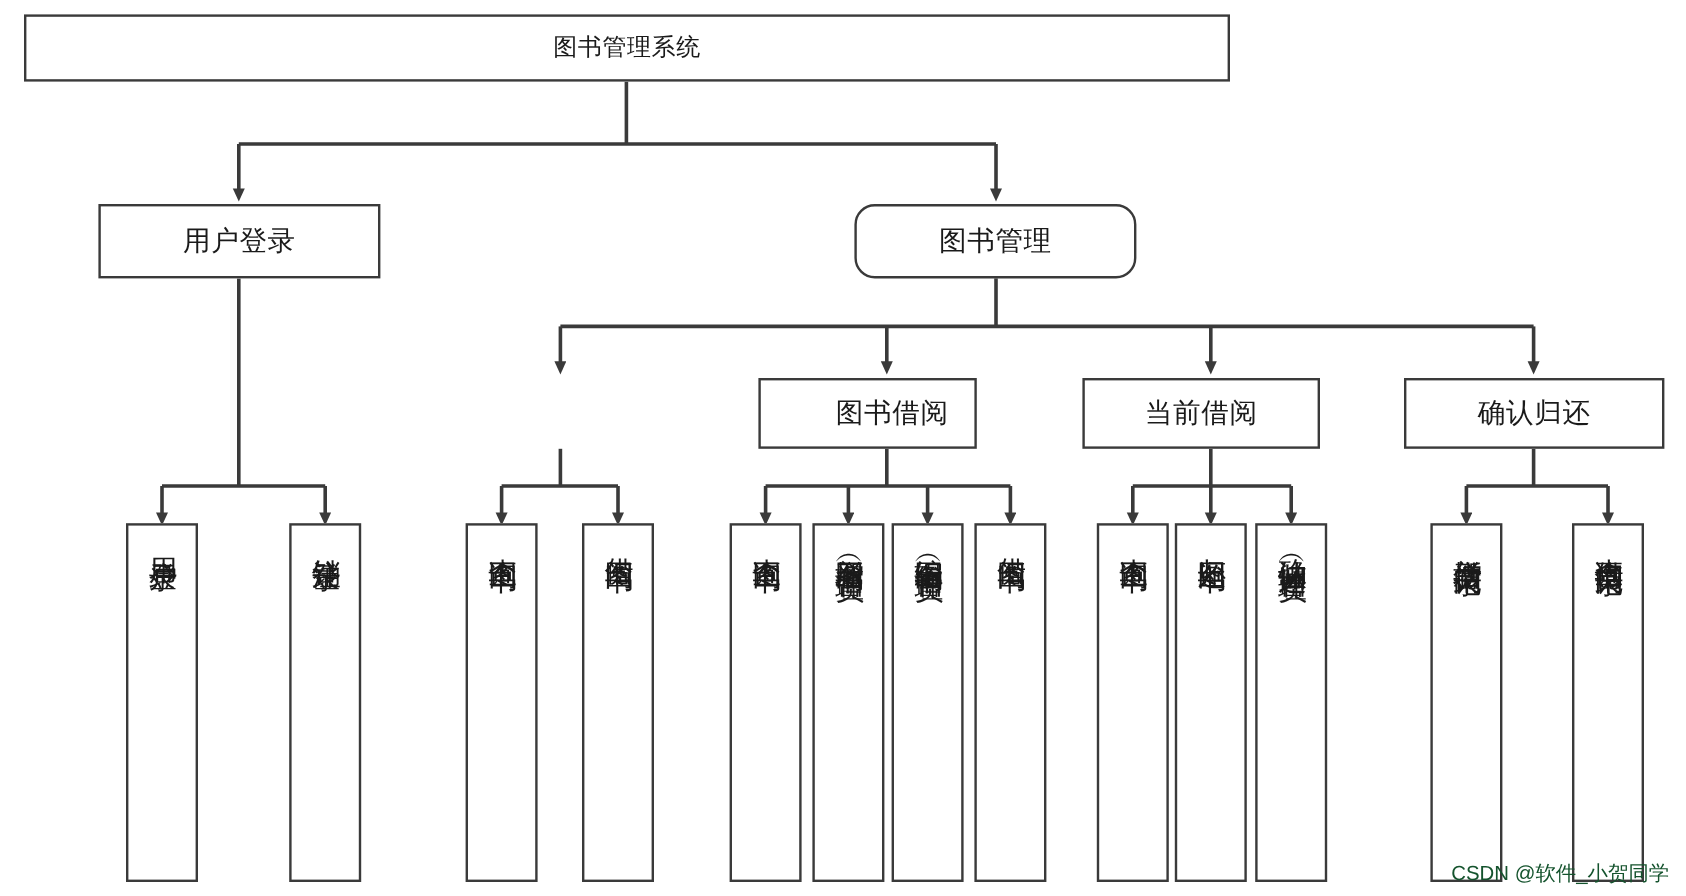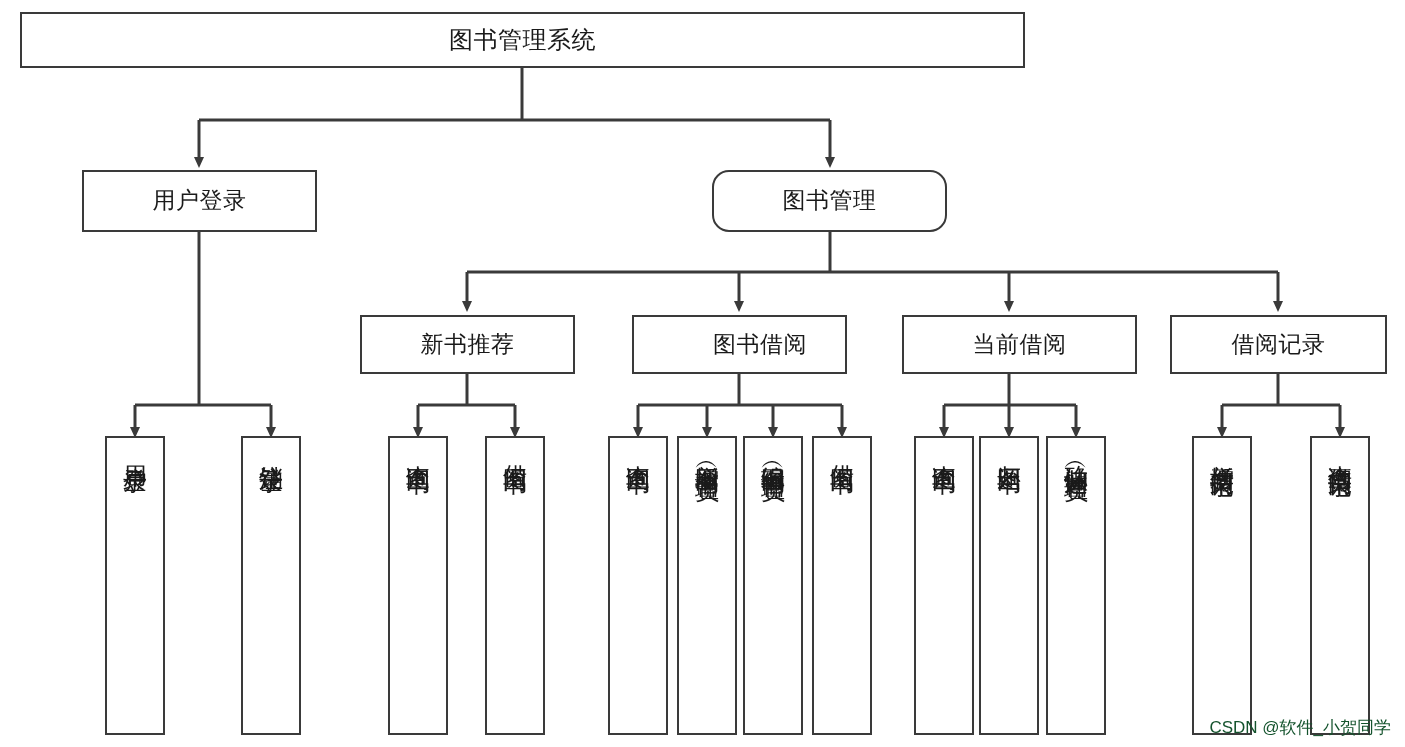--- a/index.html
+++ b/index.html
@@ -42,21 +42,21 @@
     text-align: center;
     line-height: 1.12;
     white-space: nowrap;
   }
   
   .node.horiz .label {
     font-size: 23px;
     letter-spacing: 0.5px;
   }
   .node.root .label {
-    font-size: 24px;
+    font-size: 20px;
   }
   
   .node.leaf {
     align-items: flex-start;
     justify-content: center;
     padding-top: 8px;
   }
   .node.leaf .label {
     writing-mode: vertical-rl;
     text-orientation: upright;
@@ -135,31 +135,28 @@
     <span class="label">图书管理系统</span>
   </div>
 
   <div class="node horiz" style="left:82px; top:170px; width:235px; height:62px;">
     <span class="label">用户登录</span>
   </div>
   <div class="node horiz" style="left:712px; top:170px; width:235px; height:62px;border-radius:17px;">
     <span class="label">图书管理</span>
   </div>
 
-  <div class="node horiz" style="left:360px; top:315px; width:215px; height:59px;">
-    <span class="label">新书推荐</span>
-  </div>
-  <div class="node horiz" style="left:632px; top:315px; width:215px; height:59px;padding-left:41px;">
+  <div class="node horiz" style="left:632px; top:315px; width:182px; height:59px;padding-left:41px;">
     <span class="label">图书借阅</span>
   </div>
-  <div class="node horiz" style="left:902px; top:315px; width:235px; height:59px;">
+  <div class="node horiz" style="left:902px; top:315px; width:198px; height:59px;">
     <span class="label">当前借阅</span>
   </div>
   <div class="node horiz" style="left:1170px; top:315px; width:217px; height:59px;">
-    <span class="label">借阅记录</span>
+    <span class="label">确认归还</span>
   </div>
 
   <div class="node leaf" style="left:105px; top:436px; width:60px; height:299px;">
     <span class="label">用户登录</span>
   </div>
   <div class="node leaf" style="left:241px; top:436px; width:60px; height:299px;">
     <span class="label">注销登录</span>
   </div>
 
   <div class="node leaf" style="left:388px; top:436px; width:60px; height:299px;">

